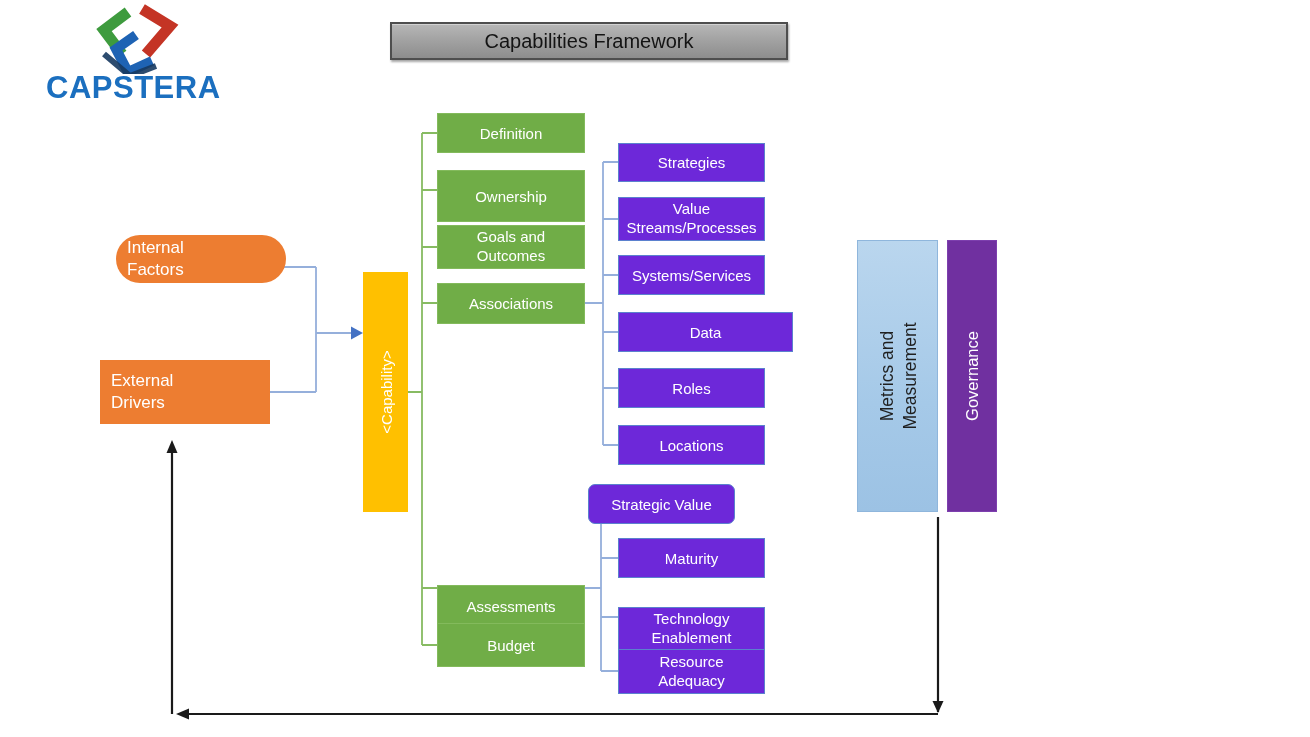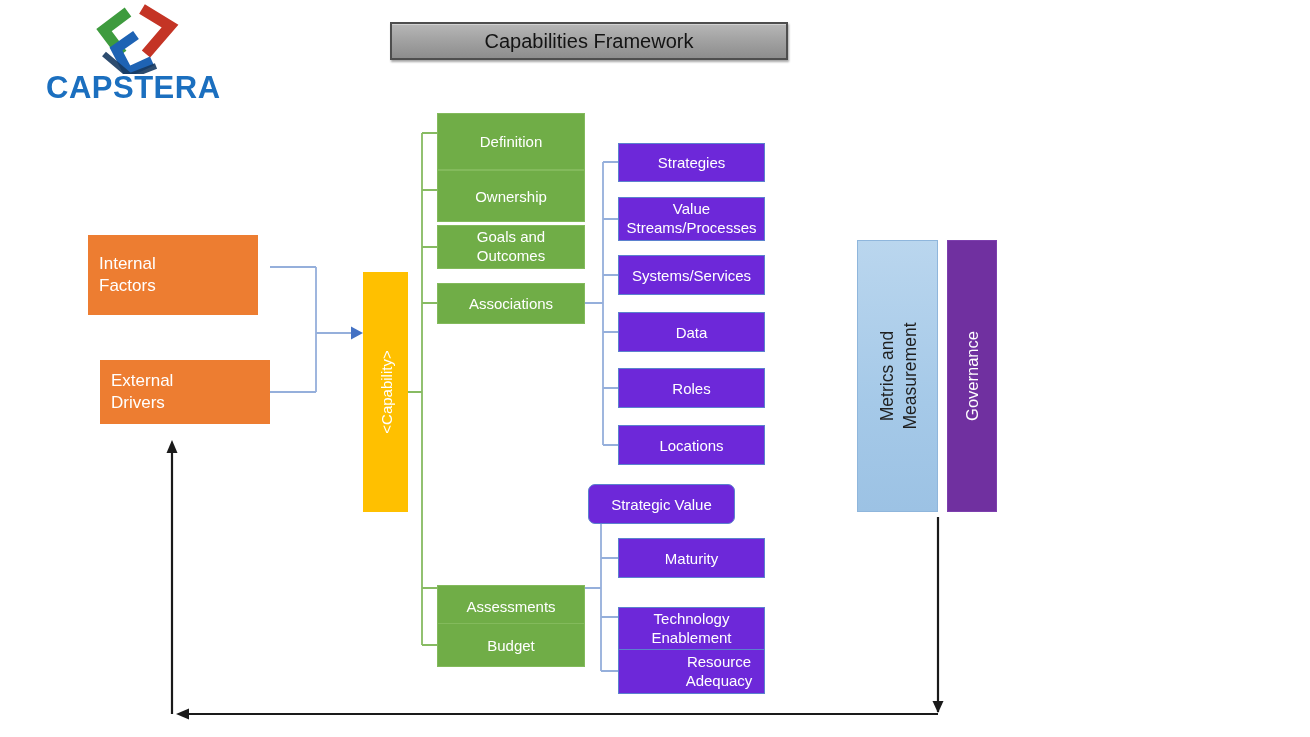--- a/index.html
+++ b/index.html
@@ -66,32 +66,32 @@
     <path d="M66 5 L94 22 L70 50" stroke="#C43425" stroke-width="11" fill="none"></path>
     <path d="M60 31 L40 45 L52 68 L76 57" stroke="#1E63B4" stroke-width="10" fill="none"></path>
     <path d="M28 50 L54 72 L80 62" stroke="#16395F" stroke-width="6" fill="none" opacity="0.9"></path>
   </svg>
   <div class="brand-text">CAPSTERA</div>
 
   <div class="title-bar">
     <span>Capabilities Framework</span>
   </div>
 
-  <div class="node orange" style="left:88px;top:235px;width:170px;height:80px;">
+  <div class="node orange" style="left:116px;top:235px;width:170px;height:48px;border-radius:24px;">
     <span class="lbl">Internal Factors</span>
   </div>
   <div class="node orange" style="left:100px;top:360px;width:170px;height:64px;">
     <span class="lbl">External Drivers</span>
   </div>
 
   <div class="vbar yellow" style="left:363px;top:272px;width:45px;height:240px;">
     <div class="vinner" style="width:240px;height:45px;font-size:15px;color:#fff;">&lt;Capability&gt;</div>
   </div>
 
-  <div class="node green" style="left:437px;top:113px;width:148px;height:57px;">
+  <div class="node green" style="left:437px;top:113px;width:148px;height:40px;">
     <span>Definition</span>
   </div>
   <div class="node green" style="left:437px;top:170px;width:148px;height:52px;text-align:center;">
     <span>Ownership</span>
   </div>
   <div class="node green" style="left:437px;top:225px;width:148px;height:44px;line-height:1.25;">
     <span style="max-width:100px;">Goals and Outcomes</span>
   </div>
   <div class="node green" style="left:437px;top:283px;width:148px;height:41px;">
     <span>Associations</span>
@@ -105,40 +105,40 @@
 
   <div class="node blue" style="left:618px;top:143px;width:147px;height:39px;">
     <span>Strategies</span>
   </div>
   <div class="node blue" style="left:618px;top:197px;width:147px;height:44px;line-height:1.25;">
     <span style="max-width:140px;">Value Streams/Processes</span>
   </div>
   <div class="node blue" style="left:618px;top:255px;width:147px;height:40px;">
     <span>Systems/Services</span>
   </div>
-  <div class="node blue" style="left:618px;top:312px;width:147px;height:40px;">
+  <div class="node blue" style="left:618px;top:312px;width:175px;height:40px;">
     <span>Data</span>
   </div>
   <div class="node blue" style="left:618px;top:368px;width:147px;height:40px;">
     <span>Roles</span>
   </div>
   <div class="node blue" style="left:618px;top:425px;width:147px;height:40px;">
     <span>Locations</span>
   </div>
 
   <div class="node blue" style="left:588px;top:484px;width:147px;height:40px;border-radius:7px;">
     <span>Strategic Value</span>
   </div>
   <div class="node blue" style="left:618px;top:538px;width:147px;height:40px;">
     <span>Maturity</span>
   </div>
   <div class="node blue" style="left:618px;top:595px;width:147px;height:44px;line-height:1.25;margin-top:12px;">
     <span style="max-width:110px;">Technology Enablement</span>
   </div>
-  <div class="node blue" style="left:618px;top:649px;width:147px;height:45px;line-height:1.25;justify-content:flex-end;">
+  <div class="node blue" style="left:618px;top:649px;width:147px;height:45px;line-height:1.25;">
     <span style="max-width:90px;">Resource Adequacy</span>
   </div>
 
   <div class="vbar ltblue" style="left:857px;top:240px;width:81px;height:272px;">
     <div class="vinner" style="width:272px;height:81px;font-size:17.5px;color:#1f1f1f;line-height:1.3;">
       <span style="max-width:130px;">Metrics and Measurement</span>
     </div>
   </div>
   <div class="vbar purple" style="left:947px;top:240px;width:50px;height:272px;">
     <div class="vinner" style="width:272px;height:50px;font-size:16.5px;color:#fff;">Governance</div>

